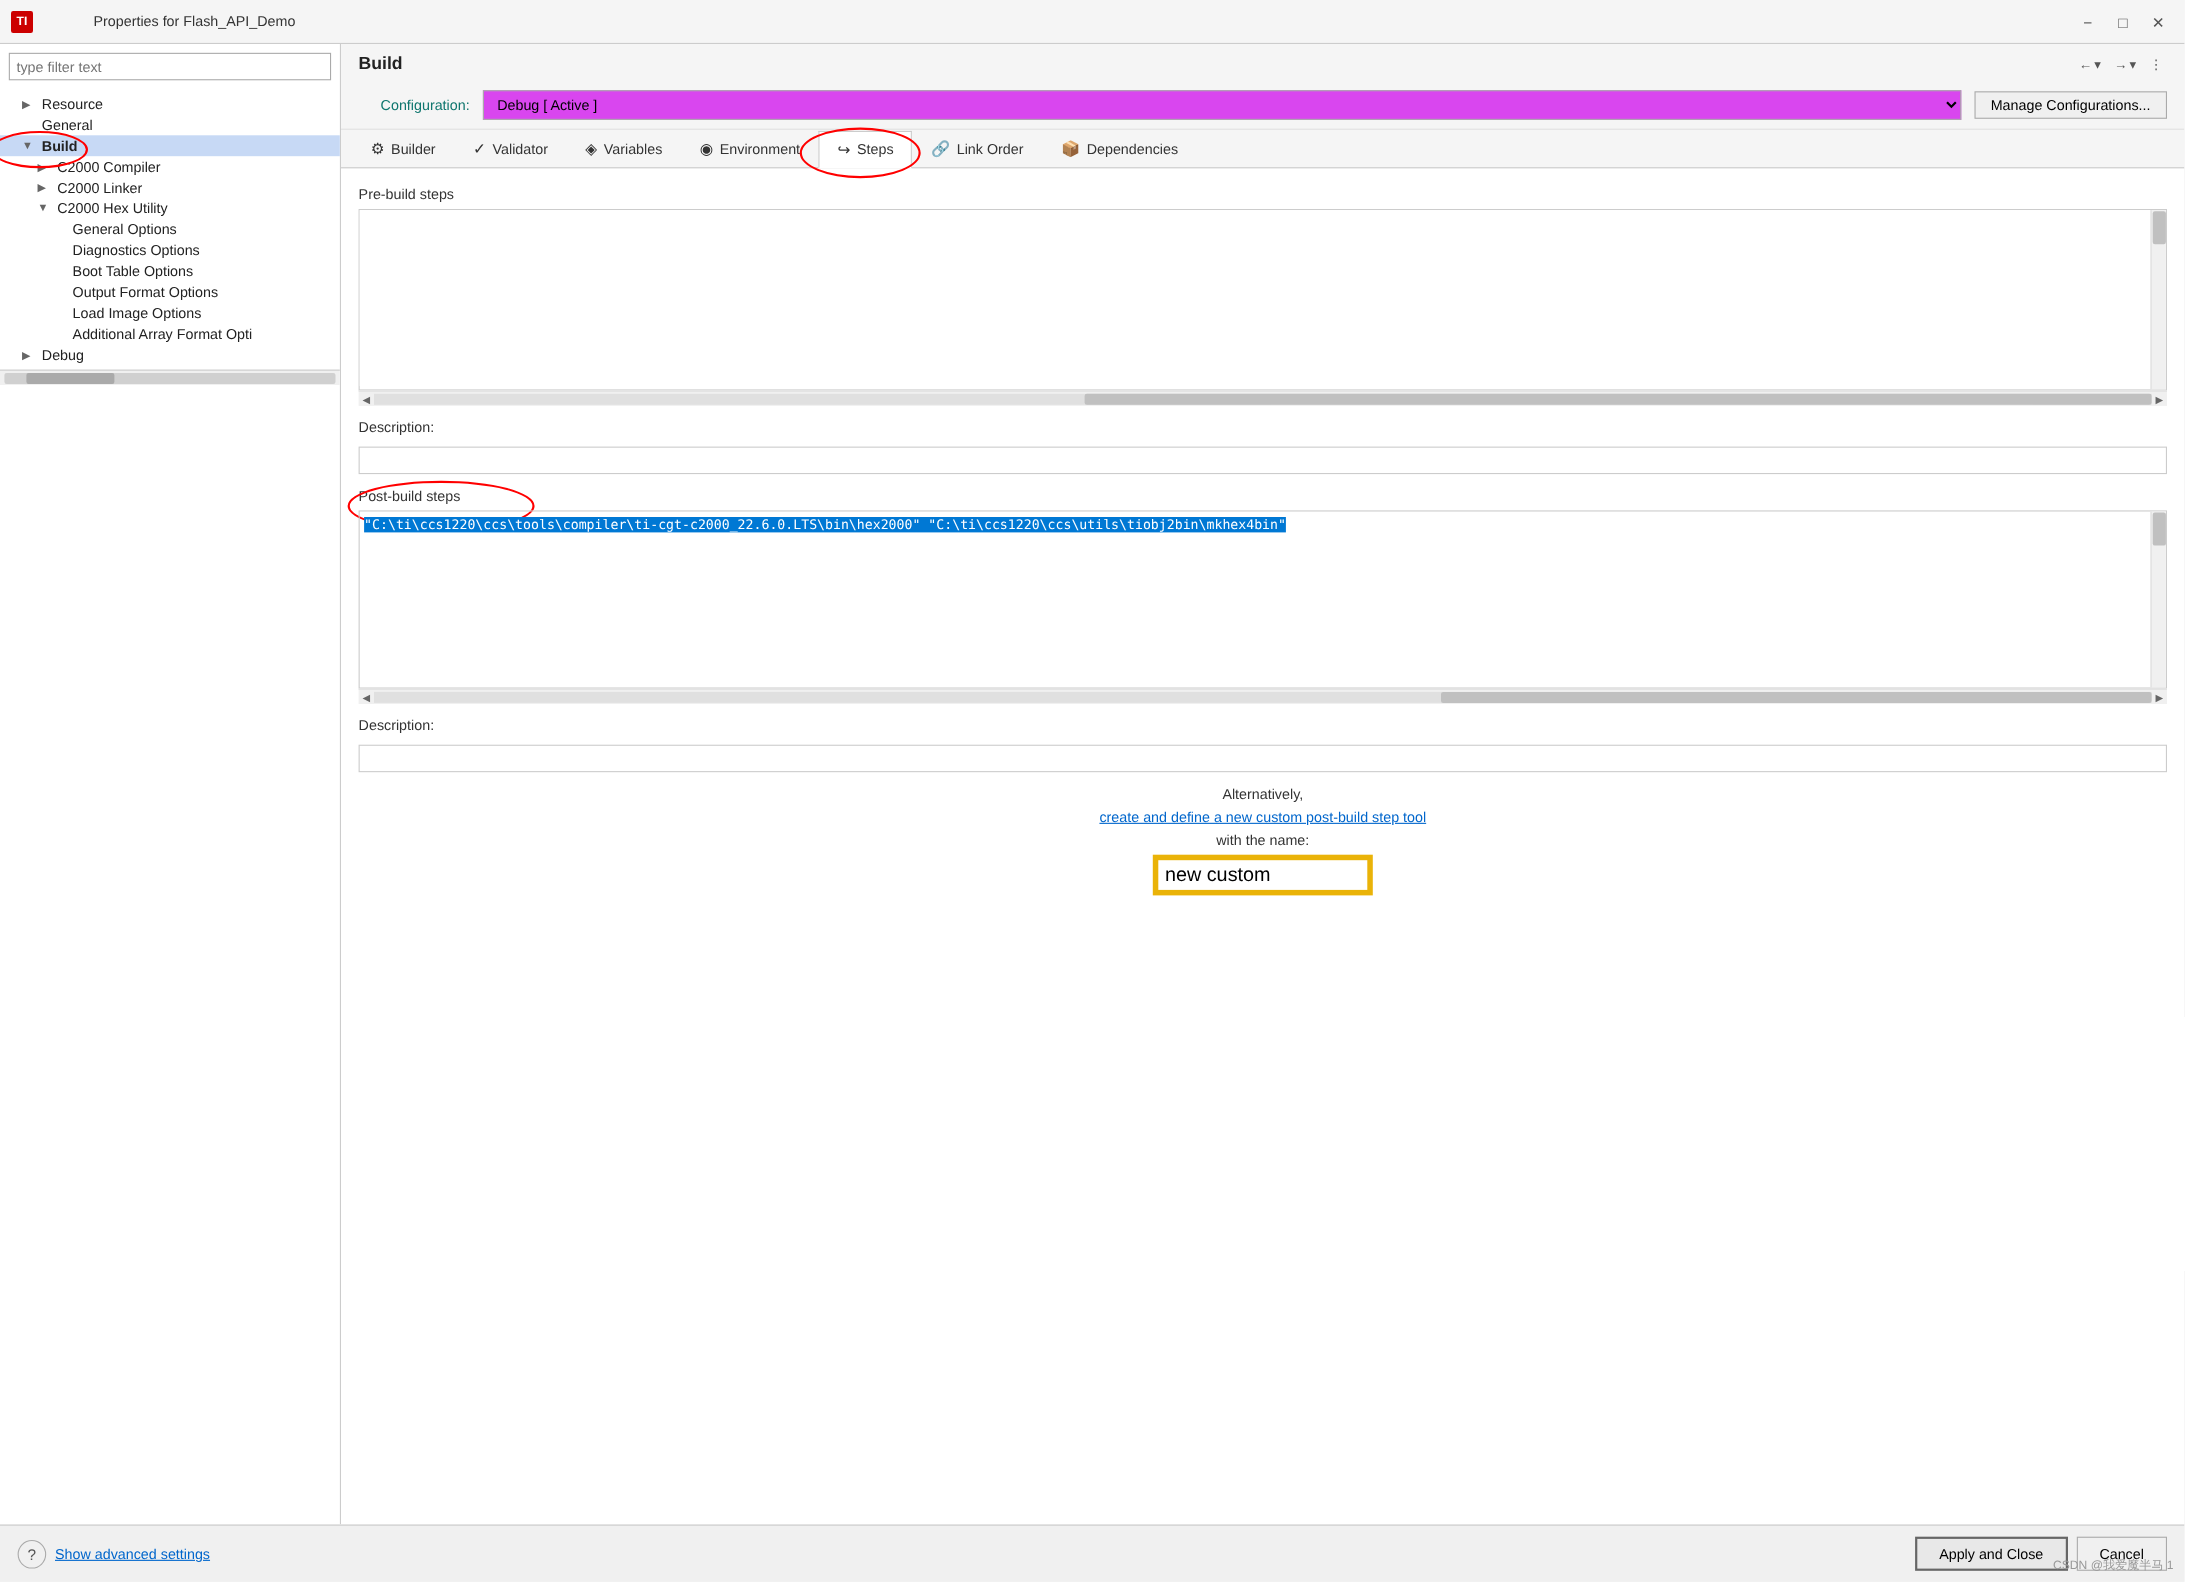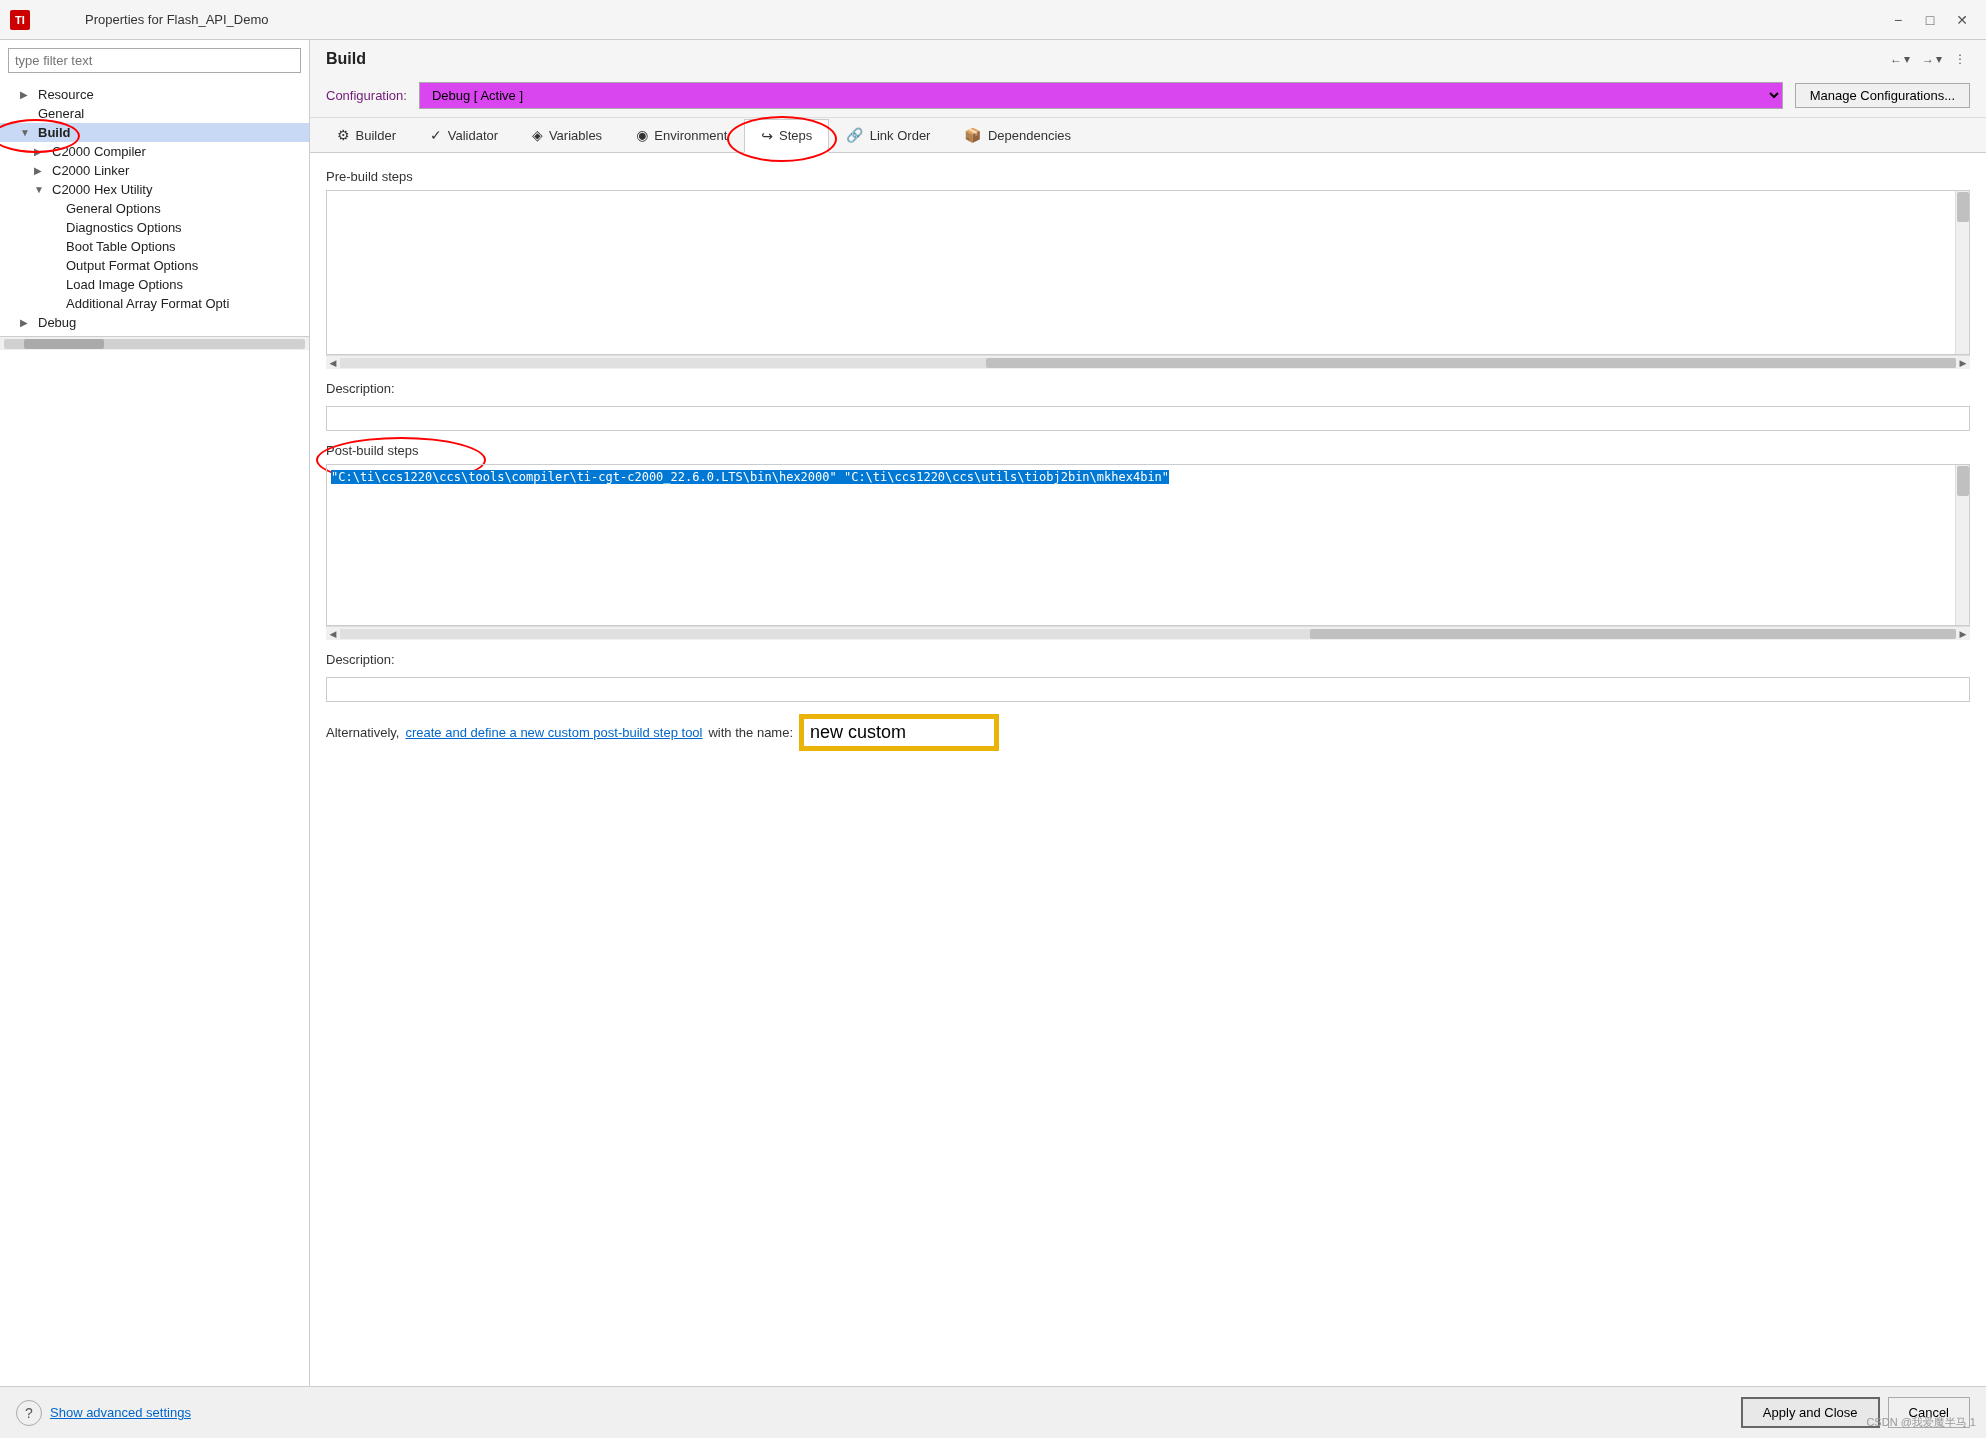--- a/index.html
+++ b/index.html
@@ -190,21 +190,22 @@
     .config-bar {
       display: flex;
       align-items: center;
       padding: 8px 16px;
       gap: 12px;
       background: #f5f5f5;
       border-bottom: 1px solid #ddd;
     }
     .config-label {
       font-size: 13px;
-      color: #701a75;
+      color: #0f766e;
+      margin-left: 20px;
     }
     .config-select {
       flex: 1;
       padding: 4px 8px;
       border: 1px solid #aaa;
       background: #d946ef;
       font-size: 13px;
       cursor: pointer;
     }
     .manage-btn {
@@ -370,20 +371,21 @@
     }
 
     
     .alternatively-row {
       display: flex;
       align-items: center;
       gap: 6px;
       flex-wrap: wrap;
       font-size: 13px;
       color: #333;
+      flex-direction: column;
     }
     .link-text {
       color: #0066cc;
       text-decoration: underline;
       cursor: pointer;
     }
     .name-input {
       padding: 3px 6px;
       border: 5px solid #eab308;
       font-size: 18px;

